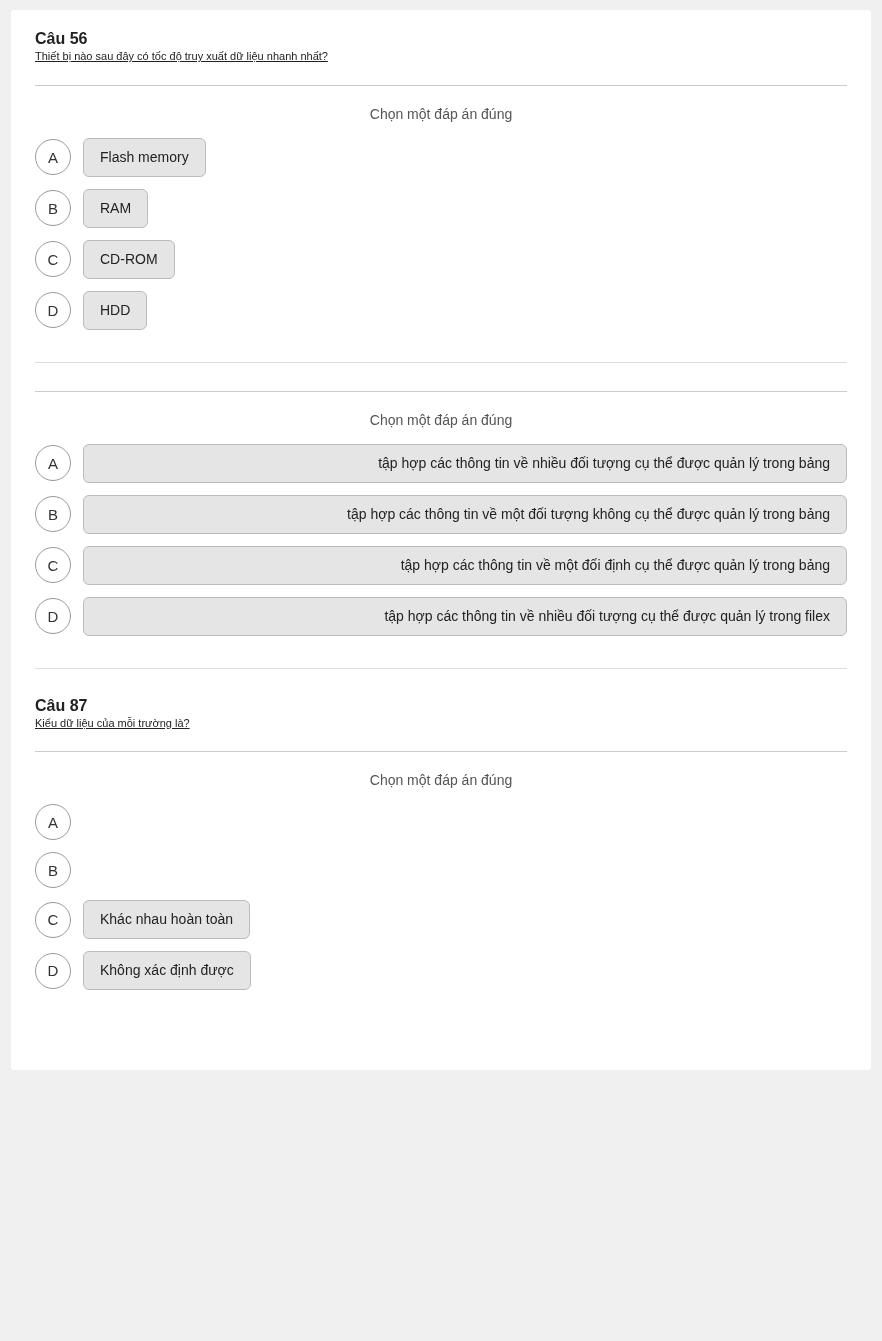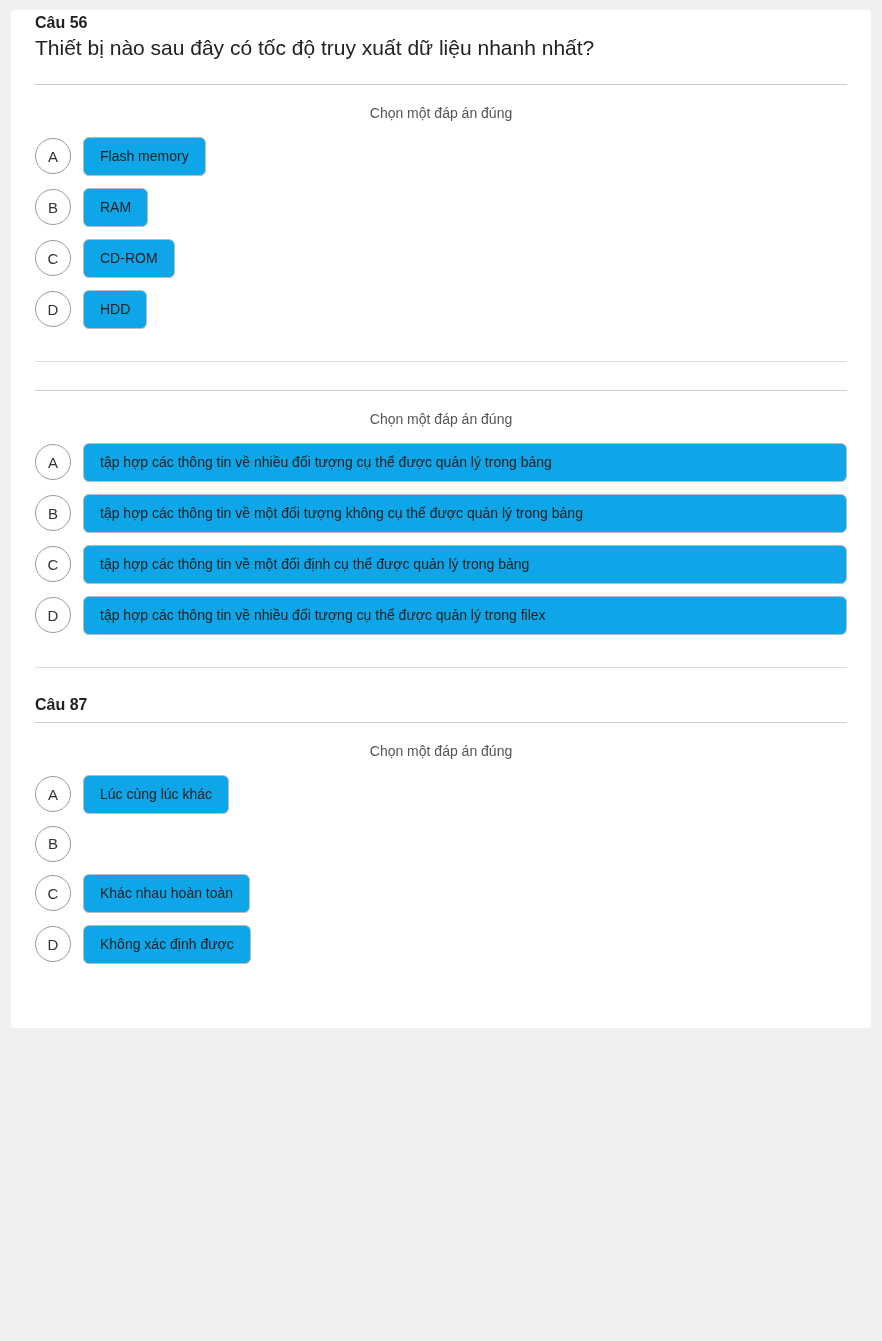--- a/index.html
+++ b/index.html
@@ -8,21 +8,21 @@
       background: #f0f0f0;
       width: 882px;
       min-height: 1341px;
       display: flex;
       flex-direction: column;
       align-items: center;
     }
     .page {
       background: #fff;
       width: 860px;
-      padding: 4px 24px;
+      padding: 20px 24px;
       margin: 10px auto;
       border-radius: 4px;
     }
     .question-block {
       margin-bottom: 28px;
       padding-bottom: 20px;
       border-bottom: 1px solid #ddd;
     }
     .question-block:last-child {
       border-bottom: none;
@@ -32,24 +32,25 @@
       justify-content: space-between;
       align-items: flex-start;
       margin-bottom: 4px;
     }
     .question-number {
       font-weight: bold;
       font-size: 16px;
       color: #222;
     }
     .question-text {
-      font-size: 21px;
+      font-size: 11px;
       color: #222;
       margin-bottom: 12px;
       line-height: 1.5;
+      text-decoration: underline;
     }
     .instruction {
       text-align: center;
       font-size: 14px;
       color: #555;
       margin-bottom: 16px;
     }
     .grid-icon {
       display: grid;
       grid-template-columns: 1fr 1fr;
@@ -82,23 +83,24 @@
       margin-right: 12px;
       cursor: pointer;
       background: #fff;
     }
     .option-box {
       border: 1.5px solid #bbb;
       border-radius: 6px;
       padding: 8px 16px;
       font-size: 14px;
       color: #222;
-      background: #0ea5e9;
+      background: #e5e5e5;
       cursor: pointer;
       line-height: 1.5;
+      text-align: right;
     }
     .option-box.wide {
       flex: 1;
     }
     .divider {
       border: none;
       border-top: 1.5px solid #ccc;
       margin: 8px 0 20px 0;
     }
   </style>
@@ -154,28 +156,28 @@
     <div class="option-row">
       <div class="option-circle">D</div>
       <div class="option-box wide">tập hợp các thông tin về nhiều đối tượng cụ thể được quản lý trong filex</div>
     </div>
   </div>
 
   <div class="question-block">
     <div class="question-header">
       <div>
         <div class="question-number">Câu 87</div>
+        <div class="question-text">Kiểu dữ liệu của mỗi trường là?</div>
       </div>
     </div>
     <hr class="divider">
     <div class="instruction">Chọn một đáp án đúng</div>
 
     <div class="option-row">
       <div class="option-circle">A</div>
-      <div class="option-box">Lúc cùng lúc khác</div>
     </div>
     <div class="option-row">
       <div class="option-circle">B</div>
     </div>
     <div class="option-row">
       <div class="option-circle">C</div>
       <div class="option-box">Khác nhau hoàn toàn</div>
     </div>
     <div class="option-row">
       <div class="option-circle">D</div>

